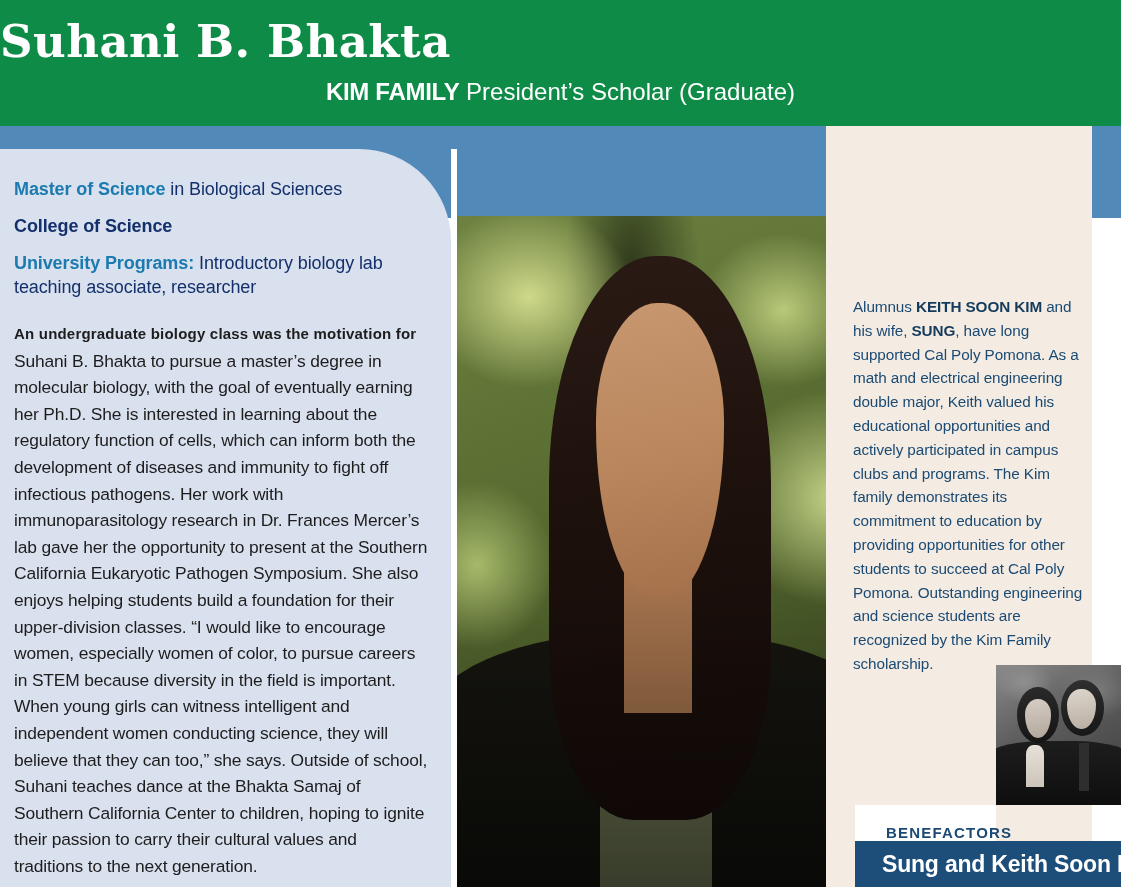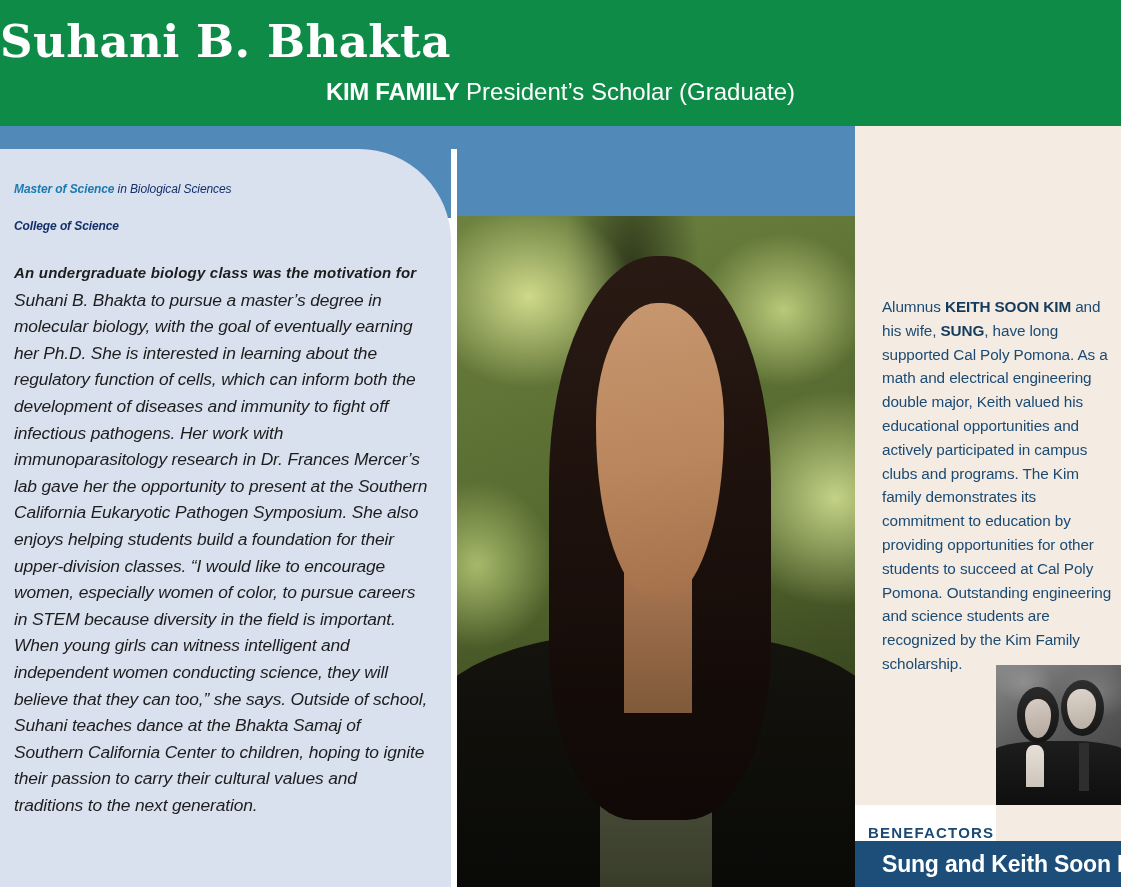--- a/index.html
+++ b/index.html
@@ -63,36 +63,34 @@
     position: absolute;
     left: 0; top: 149px;
     width: 451px; height: 738px;
     background: #d9e0ee;
     border-top-right-radius: 92px;
     box-sizing: border-box;
     padding: 28px 22px 0 14px;
   }
   .degree-line {
     color: #14306b;
-    font-size: 12px;
+    font-size: 18px;
     line-height: 24px;
     margin-bottom: 13px;
     letter-spacing: -0.1px;
-    font-style: italic;
   }
   .degree-line .accent { color: #1b7bb0; font-weight: 700; }
   .degree-line .dark-accent { color: #14306b; font-weight: 700; text-align: center; }
 
   #bio-text {
     margin-top: 21px;
     color: #1d1d1d;
     font-size: 17.4px;
     line-height: 26.6px;
     letter-spacing: -0.15px;
-    font-style: italic;
   }
   #bio-text .lede {
     font-weight: 700;
     font-size: 15px;
     letter-spacing: 0.2px;
   }
 
   
   #portrait {
     position: absolute;
@@ -147,21 +145,21 @@
     background: linear-gradient(180deg, #a87550 0%, #8e6442 100%);
   }
   #portrait .shade {
     position: absolute; inset: 0;
     background: linear-gradient(180deg, rgba(0,0,0,0) 55%, rgba(0,0,0,0.25) 100%);
   }
 
   
   #right-panel {
     position: absolute;
-    left: 855px; top: 126px;
+    left: 826px; top: 126px;
     width: 266px; height: 761px;
     background: #f4ece2;
   }
   #benefactor-blurb {
     position: absolute;
     left: 27px; top: 169px;
     width: 230px;
     color: #1b4a74;
     font-size: 15.3px;
     line-height: 23.8px;
@@ -233,21 +231,21 @@
   }
 
   
   #benefactors-label-bar {
     position: absolute;
     left: 855px; top: 805px;
     width: 141px; height: 54px;
     background: #ffffff;
     display: flex;
     align-items: center;
-    padding-left: 13px;
+    padding-left: 31px;
     box-sizing: border-box;
   }
   #benefactors-label {
     color: #1b4a74;
     font-size: 15px;
     font-weight: 700;
     letter-spacing: 1.2px;
     white-space: nowrap;
   }
   #benefactors-name-bar {
@@ -286,20 +284,21 @@
 <div id="scholar-award"><span class="award-donor">KIM FAMILY</span><span> President’s Scholar (Graduate)</span></div>
 
 <div id="blue-band"></div>
 
 <div id="left-panel">
 
   <div class="degree-line"><span class="accent">Master of Science</span><span> in Biological Sciences</span></div>
 
   <div class="degree-line"><span class="dark-accent">College of Science</span></div>
 
+  <div class="degree-line"><span class="accent">University Programs:</span><span> Introductory biology lab teaching associate, researcher</span></div>
 
   <div id="bio-text"><span class="lede">An undergraduate biology class was the motivation for</span><span> Suhani B. Bhakta to pursue a master’s degree in molecular biology, with the goal of eventually earning her Ph.D. She is interested in learning about the regulatory function of cells, which can inform both the development of diseases and immunity to fight off infectious pathogens. Her work with immunoparasitology research in Dr. Frances Mercer’s lab gave her the opportunity to present at the Southern California Eukaryotic Pathogen Symposium. She also enjoys helping students build a foundation for their upper-division classes. “I would like to encourage women, especially women of color, to pursue careers in STEM because diversity in the field is important. When young girls can witness intelligent and independent women conducting science, they will believe that they can too,” she says. Outside of school, Suhani teaches dance at the Bhakta Samaj of Southern California Center to children, hoping to ignite their passion to carry their cultural values and traditions to the next generation.</span></div>
 
 </div>
 
 <div id="gutter"></div>
 
 <div id="portrait">
   <div class="bg"></div>
   <div class="body-shape"></div>

